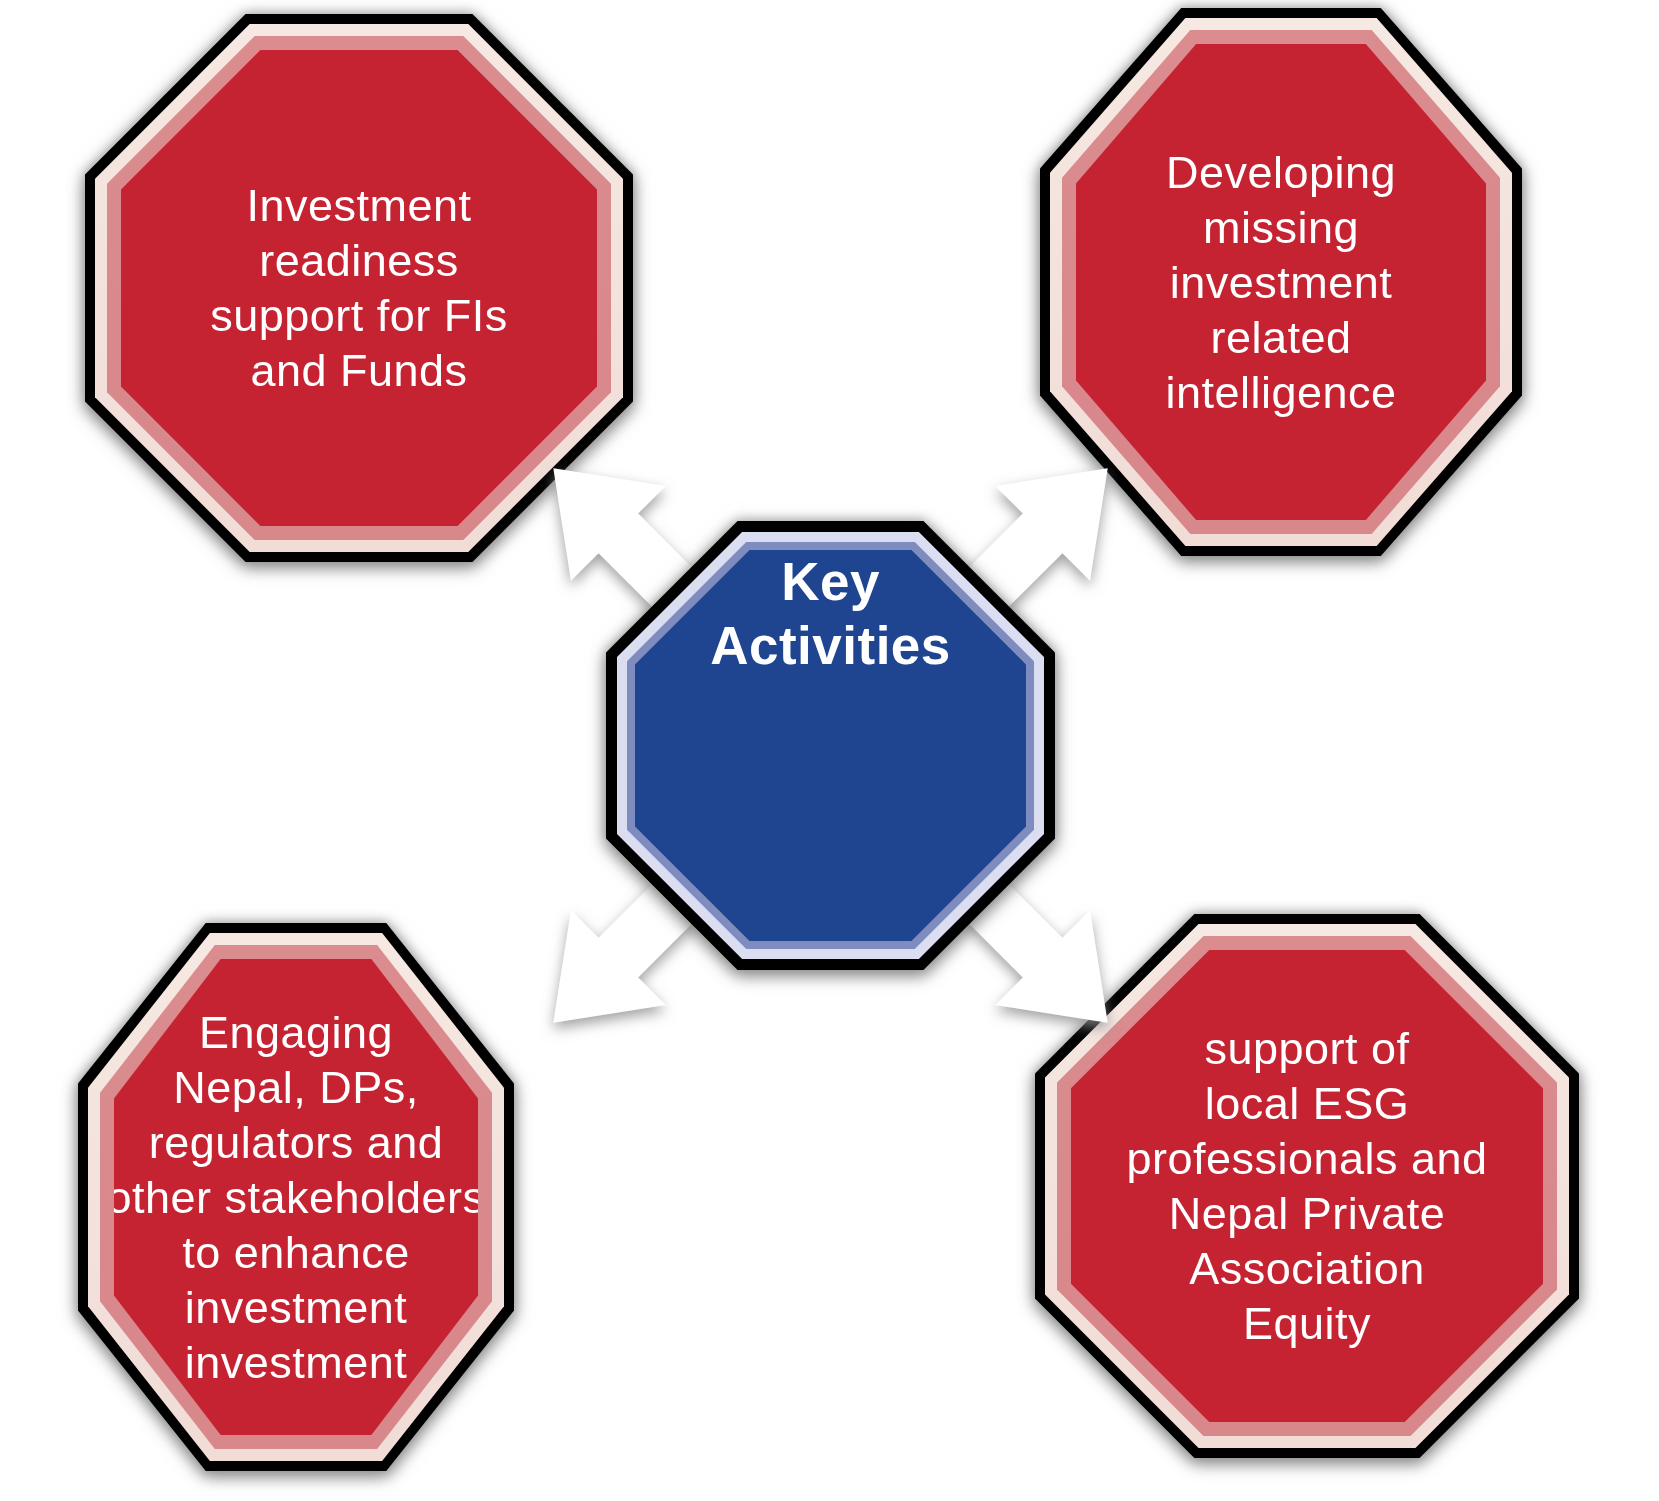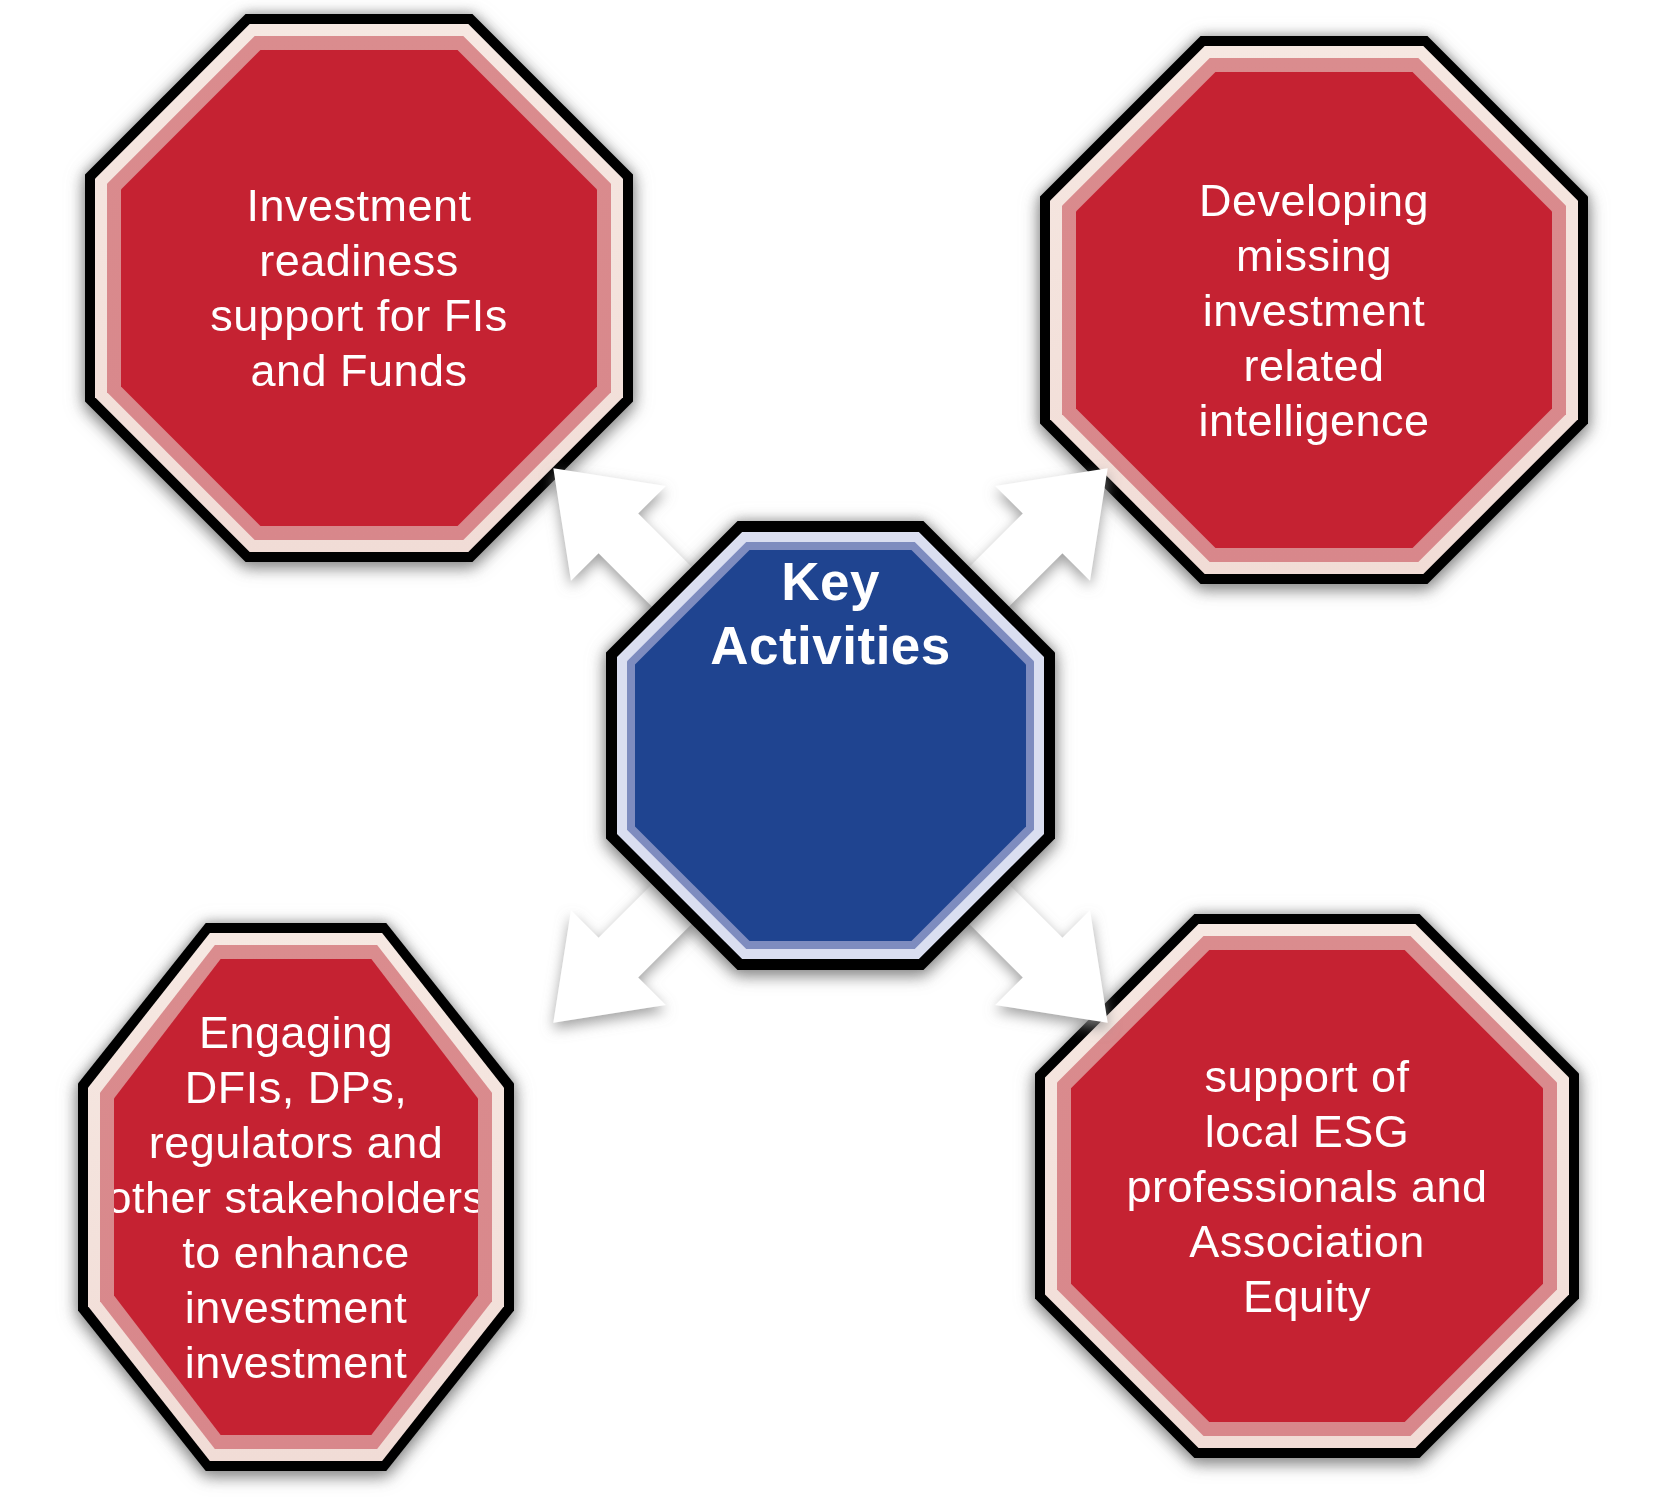--- a/index.html
+++ b/index.html
@@ -81,21 +81,21 @@
         <div class="node-text">
             <div class="tline">Investment</div>
             <div class="tline">readiness</div>
             <div class="tline">support for FIs</div>
             <div class="tline">and Funds</div>
           </div>
       </div>
     </div>
   </div>
 
-  <div class="oct-wrap node" style="left:1040px;top:36px;width:548px;height:548px">
+  <div class="oct-wrap node" style="left:1040px;top:8px;width:482px;height:548px">
     <div class="oct oct-white">
       <div class="oct red-ring-light"></div>
       <div class="oct red-ring-mid"></div>
       <div class="oct red-fill">
         <div class="node-text">
             <div class="tline">Developing</div>
             <div class="tline">missing</div>
             <div class="tline">investment</div>
             <div class="tline">related</div>
             <div class="tline">intelligence</div>
@@ -104,40 +104,41 @@
     </div>
   </div>
 
   <div class="oct-wrap node" style="left:78px;top:923px;width:436px;height:548px">
     <div class="oct oct-white">
       <div class="oct red-ring-light"></div>
       <div class="oct red-ring-mid"></div>
       <div class="oct red-fill">
         <div class="node-text">
             <div class="tline">Engaging</div>
-            <div class="tline">DFIs, DPs,</div>
+            <div class="tline">Nepal, DPs,</div>
             <div class="tline">regulators and</div>
             <div class="tline">other stakeholders</div>
             <div class="tline">to enhance</div>
             <div class="tline">investment</div>
             <div class="tline">investment</div>
           </div>
       </div>
     </div>
   </div>
 
   <div class="oct-wrap node" style="left:1035px;top:914px;width:544px;height:544px">
     <div class="oct oct-white">
       <div class="oct red-ring-light"></div>
       <div class="oct red-ring-mid"></div>
       <div class="oct red-fill">
         <div class="node-text">
             <div class="tline">support of</div>
             <div class="tline">local ESG</div>
             <div class="tline">professionals and</div>
+            <div class="tline">Nepal Private</div>
             <div class="tline">Association</div>
             <div class="tline">Equity</div>
           </div>
       </div>
     </div>
   </div>
 
   <div class="oct-wrap center" style="left:606px;top:521px;width:449px;height:449px">
     <div class="oct oct-white">
       <div class="oct blue-ring-light"></div>

